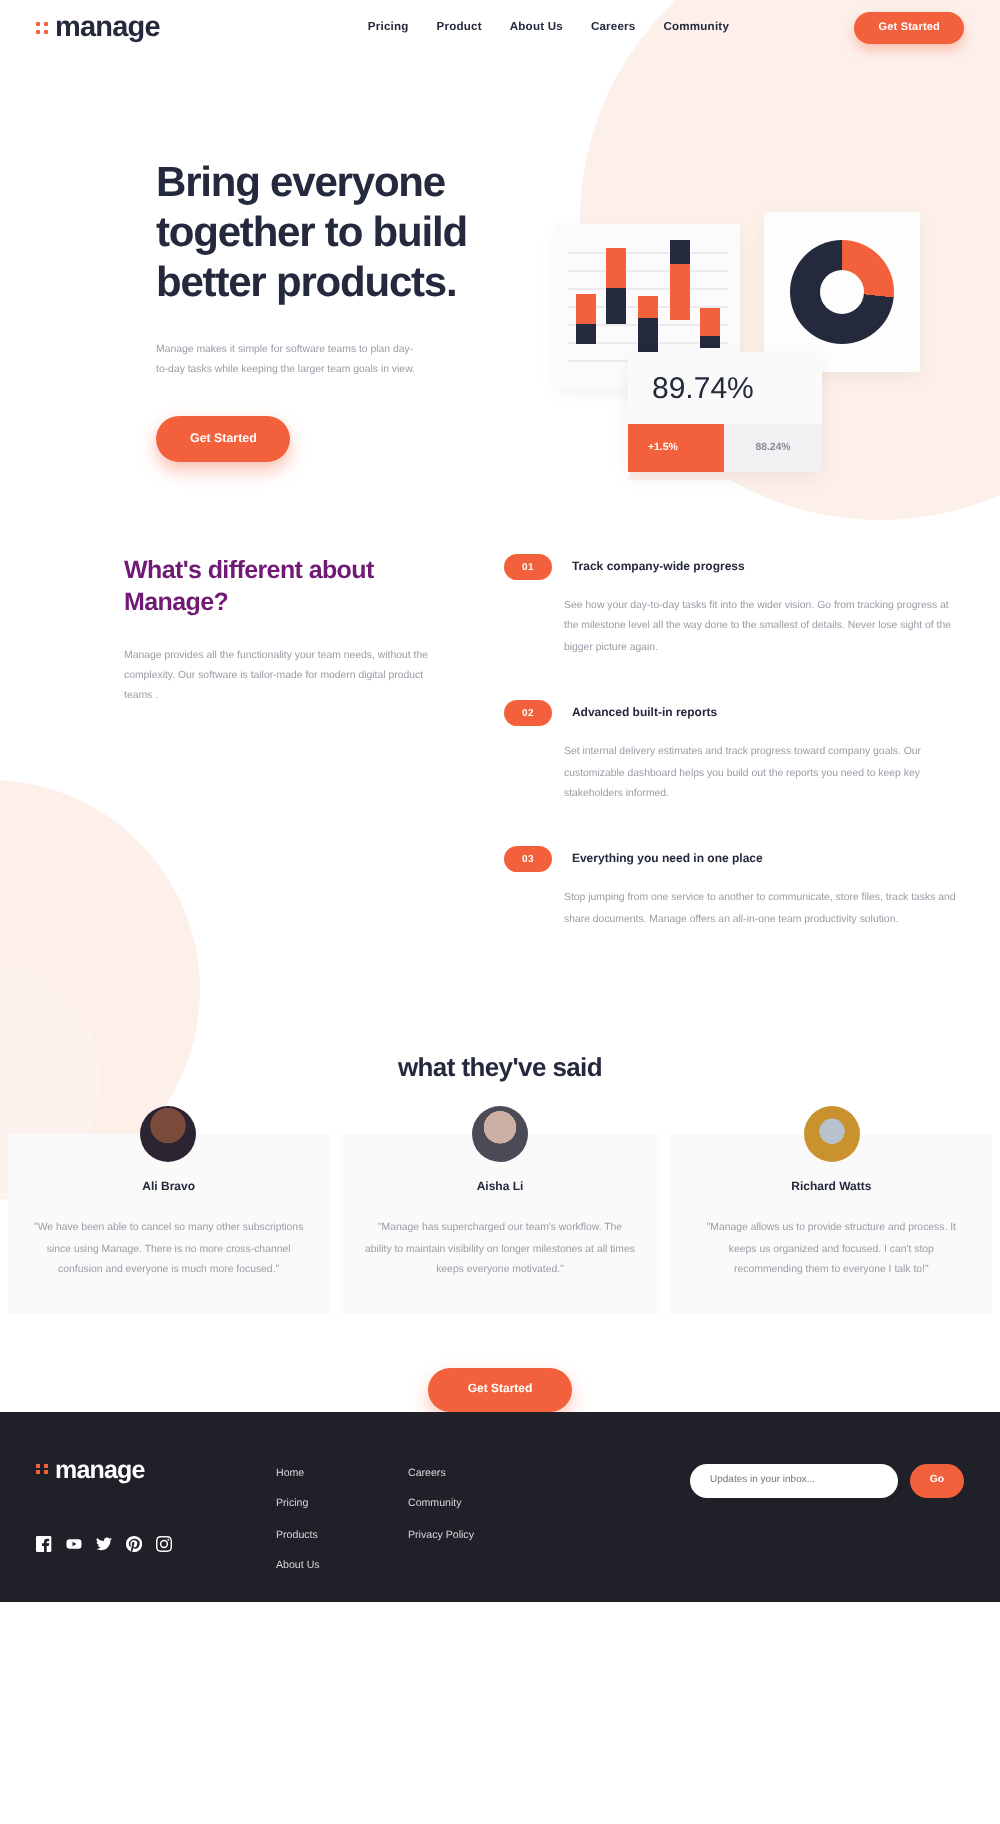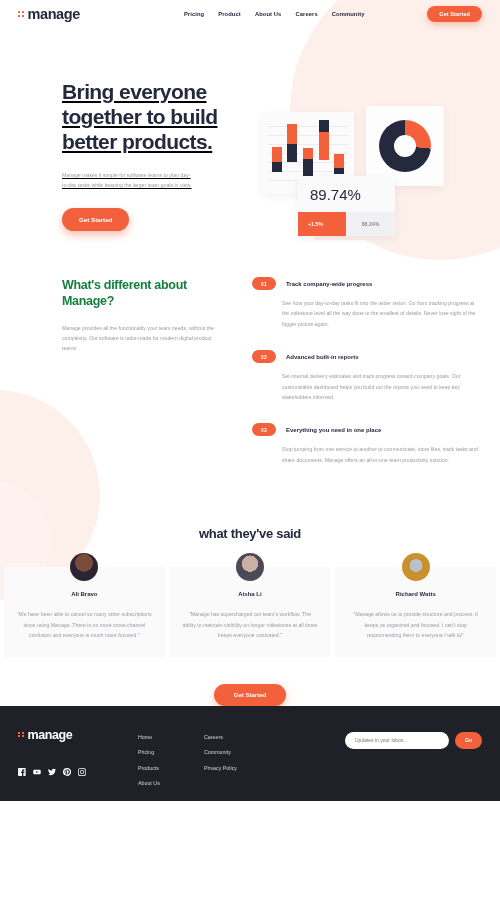--- a/index.html
+++ b/index.html
@@ -55,21 +55,21 @@
   .btn-cta {
     margin-left: auto;
     background: #f3603c; color: #fff;
     font-size: 5.5px; font-weight: bold;
     padding: 5px 12px; border-radius: 20px; border: none;
     box-shadow: 0 3px 6px rgba(243,96,60,0.35);
     letter-spacing: 0.1px; cursor: pointer;
   }
 
   
-  .hero { position: relative; z-index: 3; display: flex; padding: 52px 0 0 0; text-decoration: underline; }
+  .hero { position: relative; z-index: 3; display: flex; padding: 52px 0 0 16px; }
   .hero-left { width: 250px; padding-left: 62px; }
   .hero-title {
     font-size: 21px; line-height: 1.18; font-weight: bold;
     color: #25293d; letter-spacing: -0.6px;
   }
   .hero-sub {
     margin-top: 17px; width: 130px;
     font-size: 5.2px; line-height: 1.9; color: #9b9ba6;
   }
   .btn-hero {
@@ -121,21 +121,21 @@
     font-size: 5.2px; font-weight: bold; padding: 9px 0 9px 10px;
   }
   .stat-plain {
     flex: 1; background: #f1f1f3; color: #8b8b97;
     font-size: 5.2px; font-weight: bold; padding: 9px 0; text-align: center;
   }
 
   
   .features { position: relative; z-index: 3; display: flex; padding: 46px 18px 0 62px; }
   .feat-left { width: 178px; }
-  .feat-title { font-size: 12.5px; line-height: 1.28; font-weight: bold; color: #15803d; letter-spacing: -0.3px; }
+  .feat-title { font-size: 12.5px; line-height: 1.28; font-weight: bold; color: #701a75; letter-spacing: -0.3px; }
   .feat-sub { margin-top: 14px; width: 152px; font-size: 5.2px; line-height: 1.95; color: #9b9ba6; }
   .feat-right { flex: 1; padding-left: 12px; }
   .feat-item { margin-bottom: 21px; }
   .feat-head { display: flex; align-items: center; gap: 10px; }
   .feat-num {
     background: #f3603c; color: #fff; font-size: 5px; font-weight: bold;
     padding: 3.5px 9px; border-radius: 10px; letter-spacing: 0.2px;
   }
   .feat-name { font-size: 6px; font-weight: bold; color: #25293d; }
   .feat-body { margin-top: 8px; margin-left: 30px; font-size: 5.2px; line-height: 2; color: #9b9ba6; }

